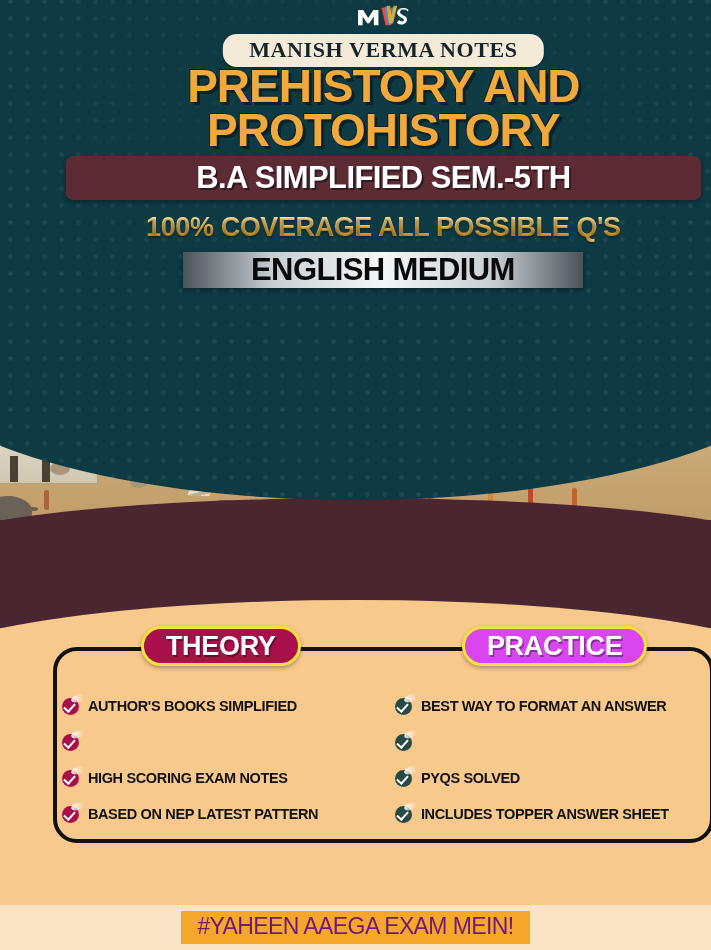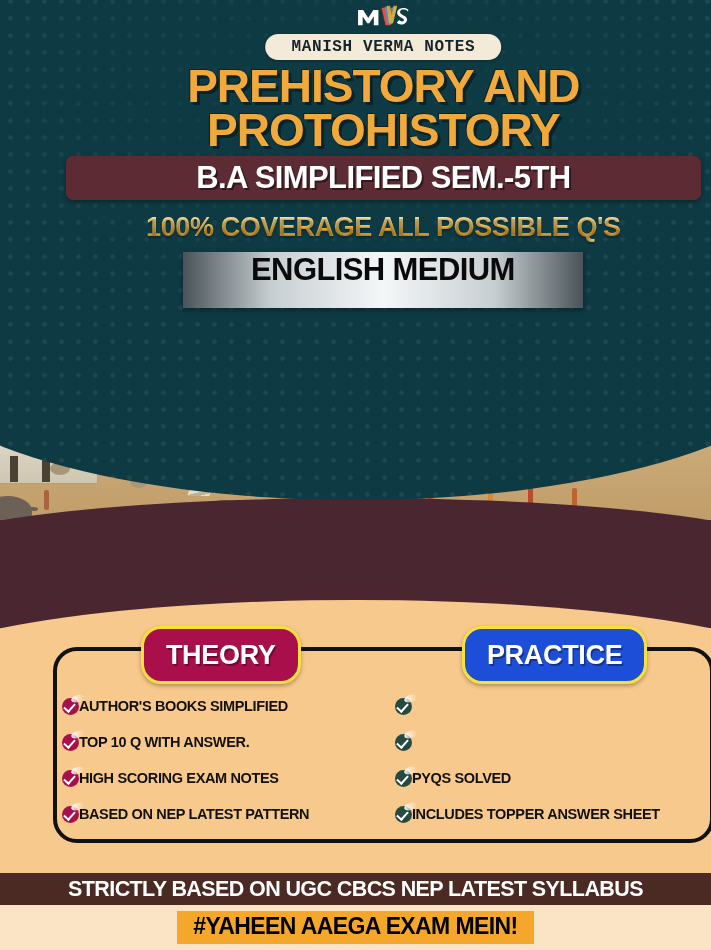--- a/index.html
+++ b/index.html
@@ -123,22 +123,22 @@
   }
 
   
   .brand-pill {
     position:absolute; left:50%; transform:translateX(-50%); top:34px;
     background:#f4ead8; border-radius:14px;
     padding:3px 26px 4px;
     box-shadow:0 1px 3px rgba(0,0,0,.35);
   }
   .brand-pill span {
-    font-family:Liberation Mono, monospace;
-    font-weight:700; font-size:16px; letter-spacing:.6px; color:#15242b;
+    font-family:Liberation Serif, serif;
+    font-weight:700; font-size:22px; letter-spacing:.6px; color:#15242b;
     white-space:nowrap;
   }
 
   .title {
     position:absolute; left:0; right:0; top:64px; text-align:center;
     color:#f2a93b; font-size:46px; font-weight:800; line-height:.96;
     letter-spacing:-1px;
     text-shadow:3px 3px 0 #0a2229, -1px -1px 0 #0a2229;
   }
   .title div { white-space:nowrap; }
@@ -158,64 +158,64 @@
   .coverage {
     position:absolute; left:0; right:0; top:212px; text-align:center;
     font-size:27px; font-weight:800; letter-spacing:-.4px;
     background:linear-gradient(180deg,#fff3c4 0%,#f3c25a 45%,#d99a26 70%,#f7dd9a 100%);
     -webkit-background-clip:text; background-clip:text; color:transparent;
     text-shadow:0 2px 2px rgba(0,0,0,.28);
     white-space:nowrap;
   }
 
   .medium-bar {
-    position:absolute; left:155px; width:400px; top:252px; height:56px;
+    position:absolute; left:155px; width:400px; top:252px; height:36px;
     background:linear-gradient(90deg,#4a5358 0%,#c7ced2 22%,#f4f7f8 50%,#c7ced2 78%,#4a5358 100%);
-    display:flex; align-items:flex-start; justify-content:center;
+    display:flex; align-items:flex-end; justify-content:center;
     box-shadow:0 2px 5px rgba(0,0,0,.4);
   }
   .medium-bar span {
     color:#0a0a0a; font-size:31px; font-weight:800; letter-spacing:-.6px;
     white-space:nowrap;
   }
 
   
   .peach {
     position:absolute; left:-14%; top:600px; width:128%; height:420px;
     background:#f8c98d; border-radius:50% 50% 0 0/18% 18% 0 0;
   }
   .peach-inner { position:absolute; left:14%; top:0; width:711px; height:100%; }
 
   .feature-card {
     position:absolute; left:25px; top:47px; width:661px; height:196px;
     border:4px solid #111; border-radius:24px;
   }
 
   .pill {
-    position:absolute; top:26px; height:58px;
+    position:absolute; top:26px; height:40px;
     border-radius:20px; border:3px solid #f5e03c;
     display:flex; align-items:center; justify-content:center;
     padding:0 22px;
     box-shadow:0 2px 4px rgba(0,0,0,.3);
   }
   .pill span {
     color:#fff; font-size:27px; font-weight:800; letter-spacing:-.3px;
     white-space:nowrap;
     text-shadow:1.5px 1.5px 0 rgba(0,0,0,.35);
   }
   .pill-theory { left:113px; background:#a9104b; }
-  .pill-practice { left:434px; background:#1d4ed8; }
+  .pill-practice { left:434px; background:#d946ef; }
 
   .cols {
     position:absolute; left:34px; top:88px; width:650px;
     display:flex; gap:16px;
   }
   .col { width:320px; }
   .bullet {
-    display:flex; align-items:center; height:36px;
+    display:flex; align-items:center; gap:9px; height:36px;
   }
   .chk {
     flex:0 0 auto; width:17px; height:17px; border-radius:50%;
     position:relative;
     display:flex; align-items:center; justify-content:center;
   }
   .chk-theory { background:#a9104b; }
   .chk-practice { background:#264a3f; }
   .chk::after {
     content:""; position:absolute; left:4.5px; top:3.5px;
@@ -244,21 +244,21 @@
     white-space:nowrap;
   }
   .tag-wrap {
     position:absolute; left:0; top:905px; width:711px; height:45px;
     background:#fbe4c6; display:flex; align-items:center; justify-content:center;
   }
   .tag {
     background:#f5a72c; padding:2px 16px 4px;
   }
   .tag span {
-    color:#000000; font-size:23px; font-weight:700; letter-spacing:-.6px;
+    color:#701a75; font-size:23px; font-weight:400; letter-spacing:-.6px;
     white-space:nowrap;
   }
 </style>
 </head>
 <body>
 
 <div class="poster">
 
   <div class="illus-mask">
     <div class="illus">
@@ -407,55 +407,52 @@
 
       <div class="cols">
 
         <div class="col">
           <div class="bullet">
             <span class="chk chk-theory"></span>
             <span class="txt">AUTHOR'S BOOKS SIMPLIFIED</span>
           </div>
           <div class="bullet">
             <span class="chk chk-theory"></span>
-            <span class="txt">TOP 10 Q WITH ANSWER.</span>
           </div>
           <div class="bullet">
             <span class="chk chk-theory"></span>
             <span class="txt">HIGH SCORING EXAM NOTES</span>
           </div>
           <div class="bullet">
             <span class="chk chk-theory"></span>
             <span class="txt">BASED ON NEP LATEST PATTERN</span>
           </div>
         </div>
 
         <div class="col">
           <div class="bullet">
             <span class="chk chk-practice"></span>
+            <span class="txt">BEST WAY TO FORMAT AN ANSWER</span>
           </div>
           <div class="bullet">
             <span class="chk chk-practice"></span>
           </div>
           <div class="bullet">
             <span class="chk chk-practice"></span>
             <span class="txt">PYQS SOLVED</span>
           </div>
           <div class="bullet">
             <span class="chk chk-practice"></span>
             <span class="txt">INCLUDES TOPPER ANSWER SHEET</span>
           </div>
         </div>
 
       </div>
     </div>
   </div>
 
-  <div class="syllabus-bar">
-    <span>STRICTLY BASED ON UGC CBCS NEP LATEST SYLLABUS</span>
-  </div>
   <div class="tag-wrap">
     <span class="tag">
       <span>#YAHEEN AAEGA EXAM MEIN!</span>
     </span>
   </div>
 
 </div>
 
 </body></html>

